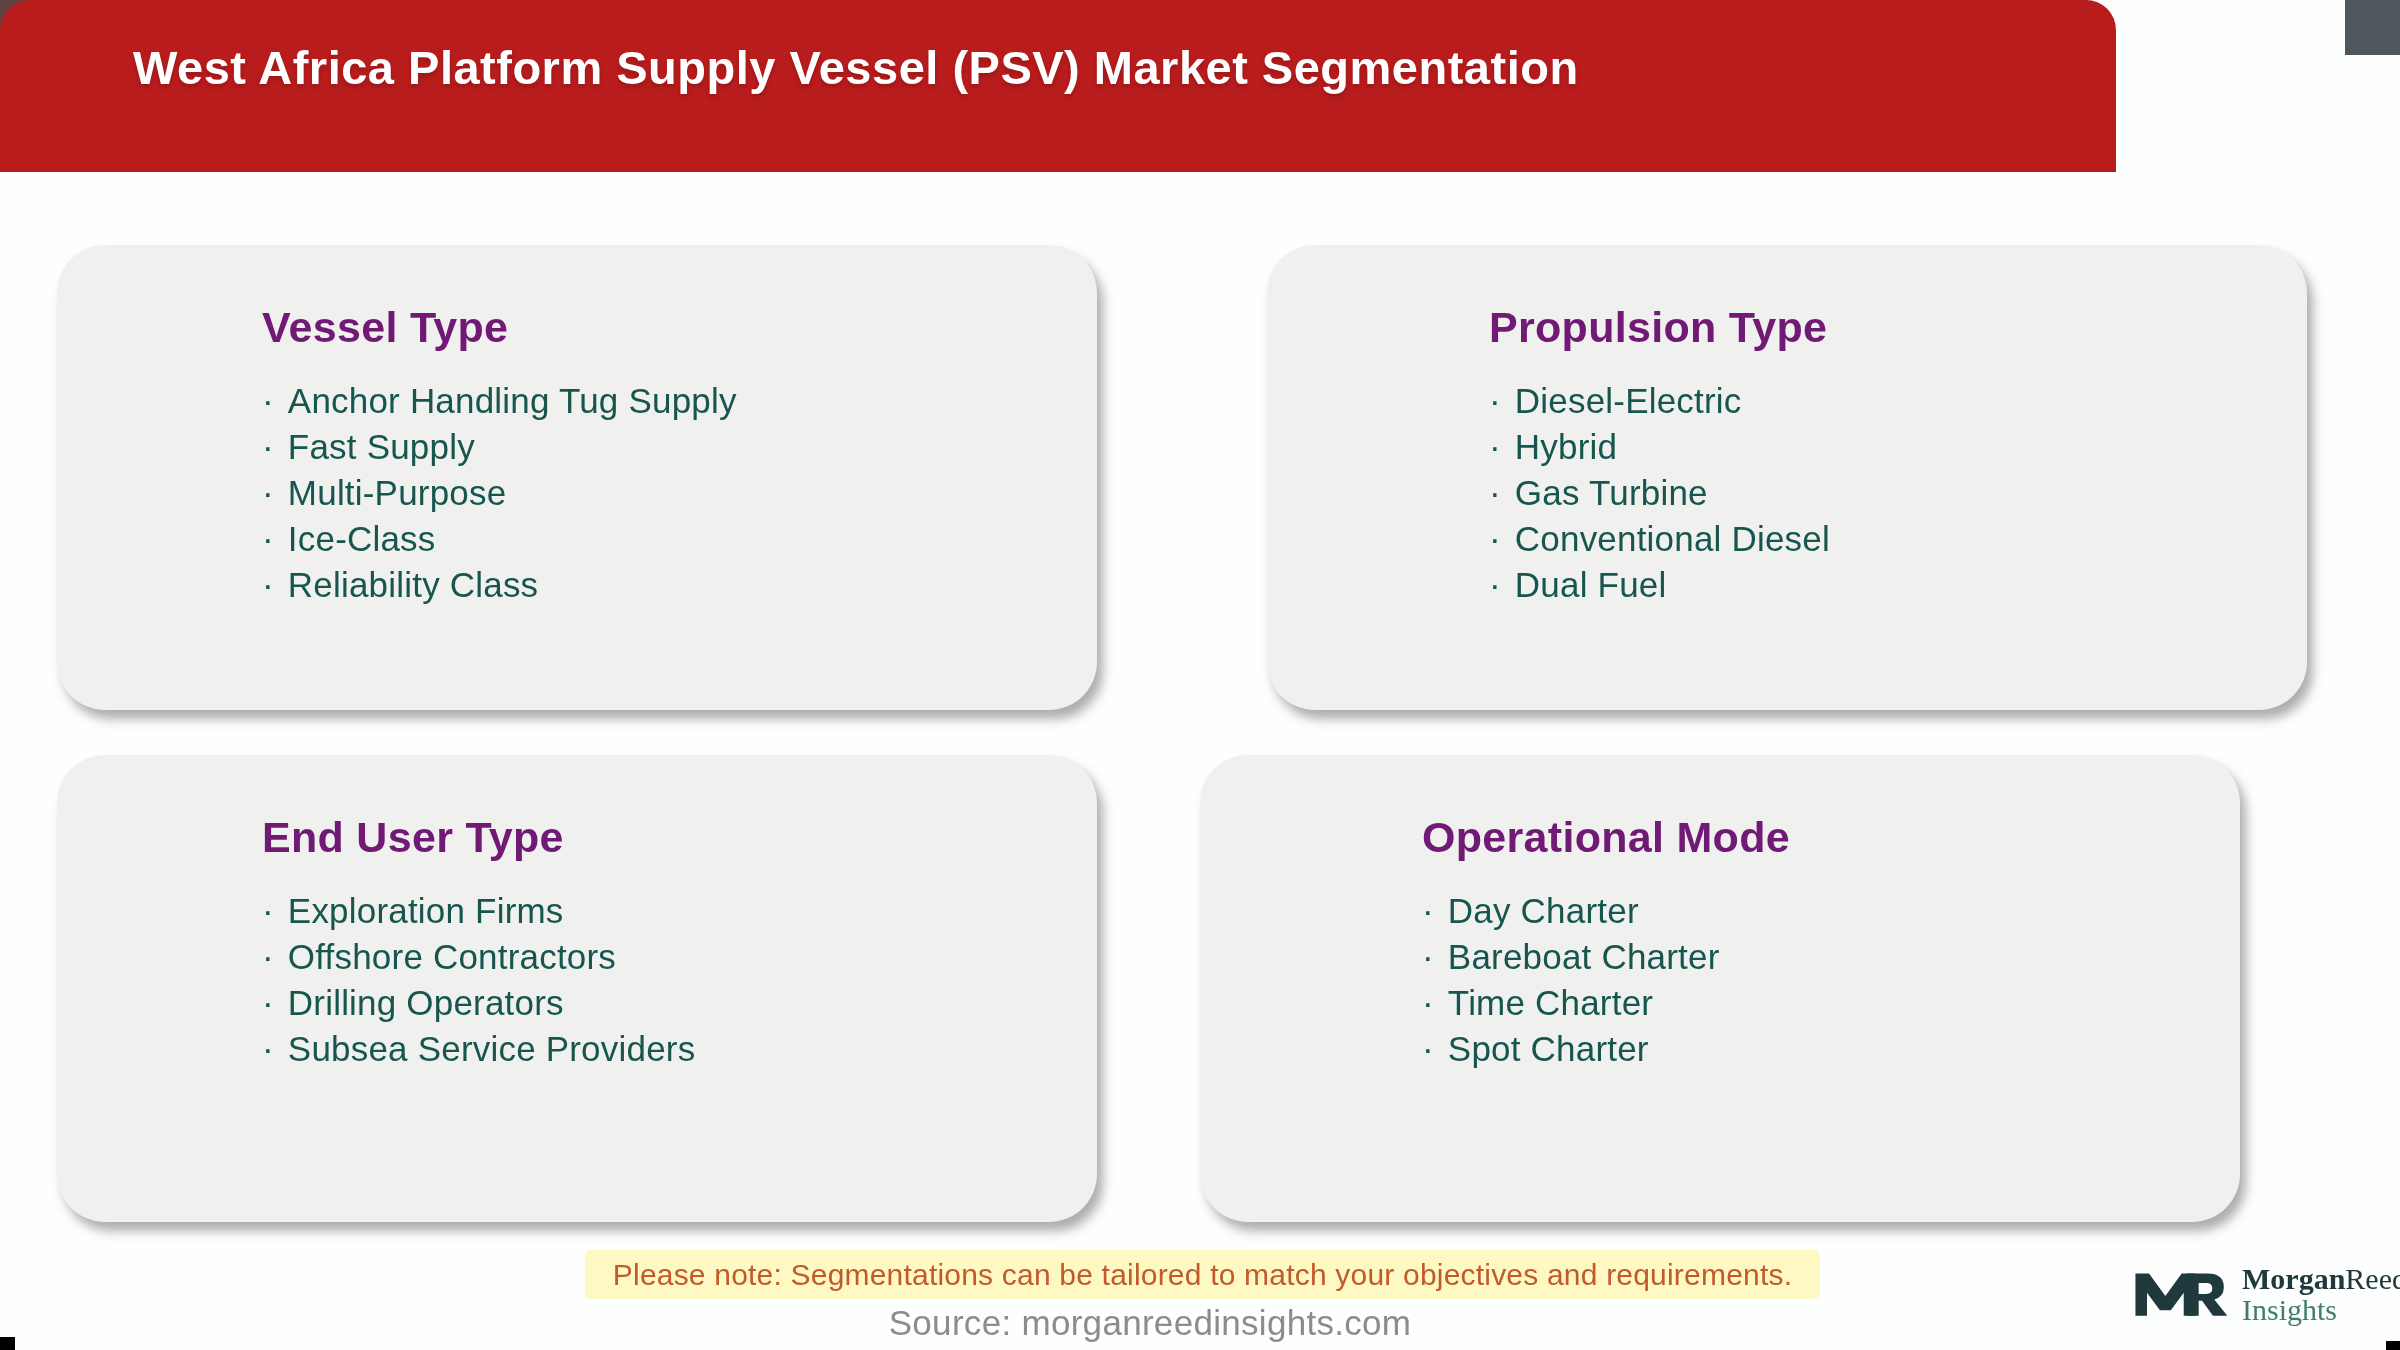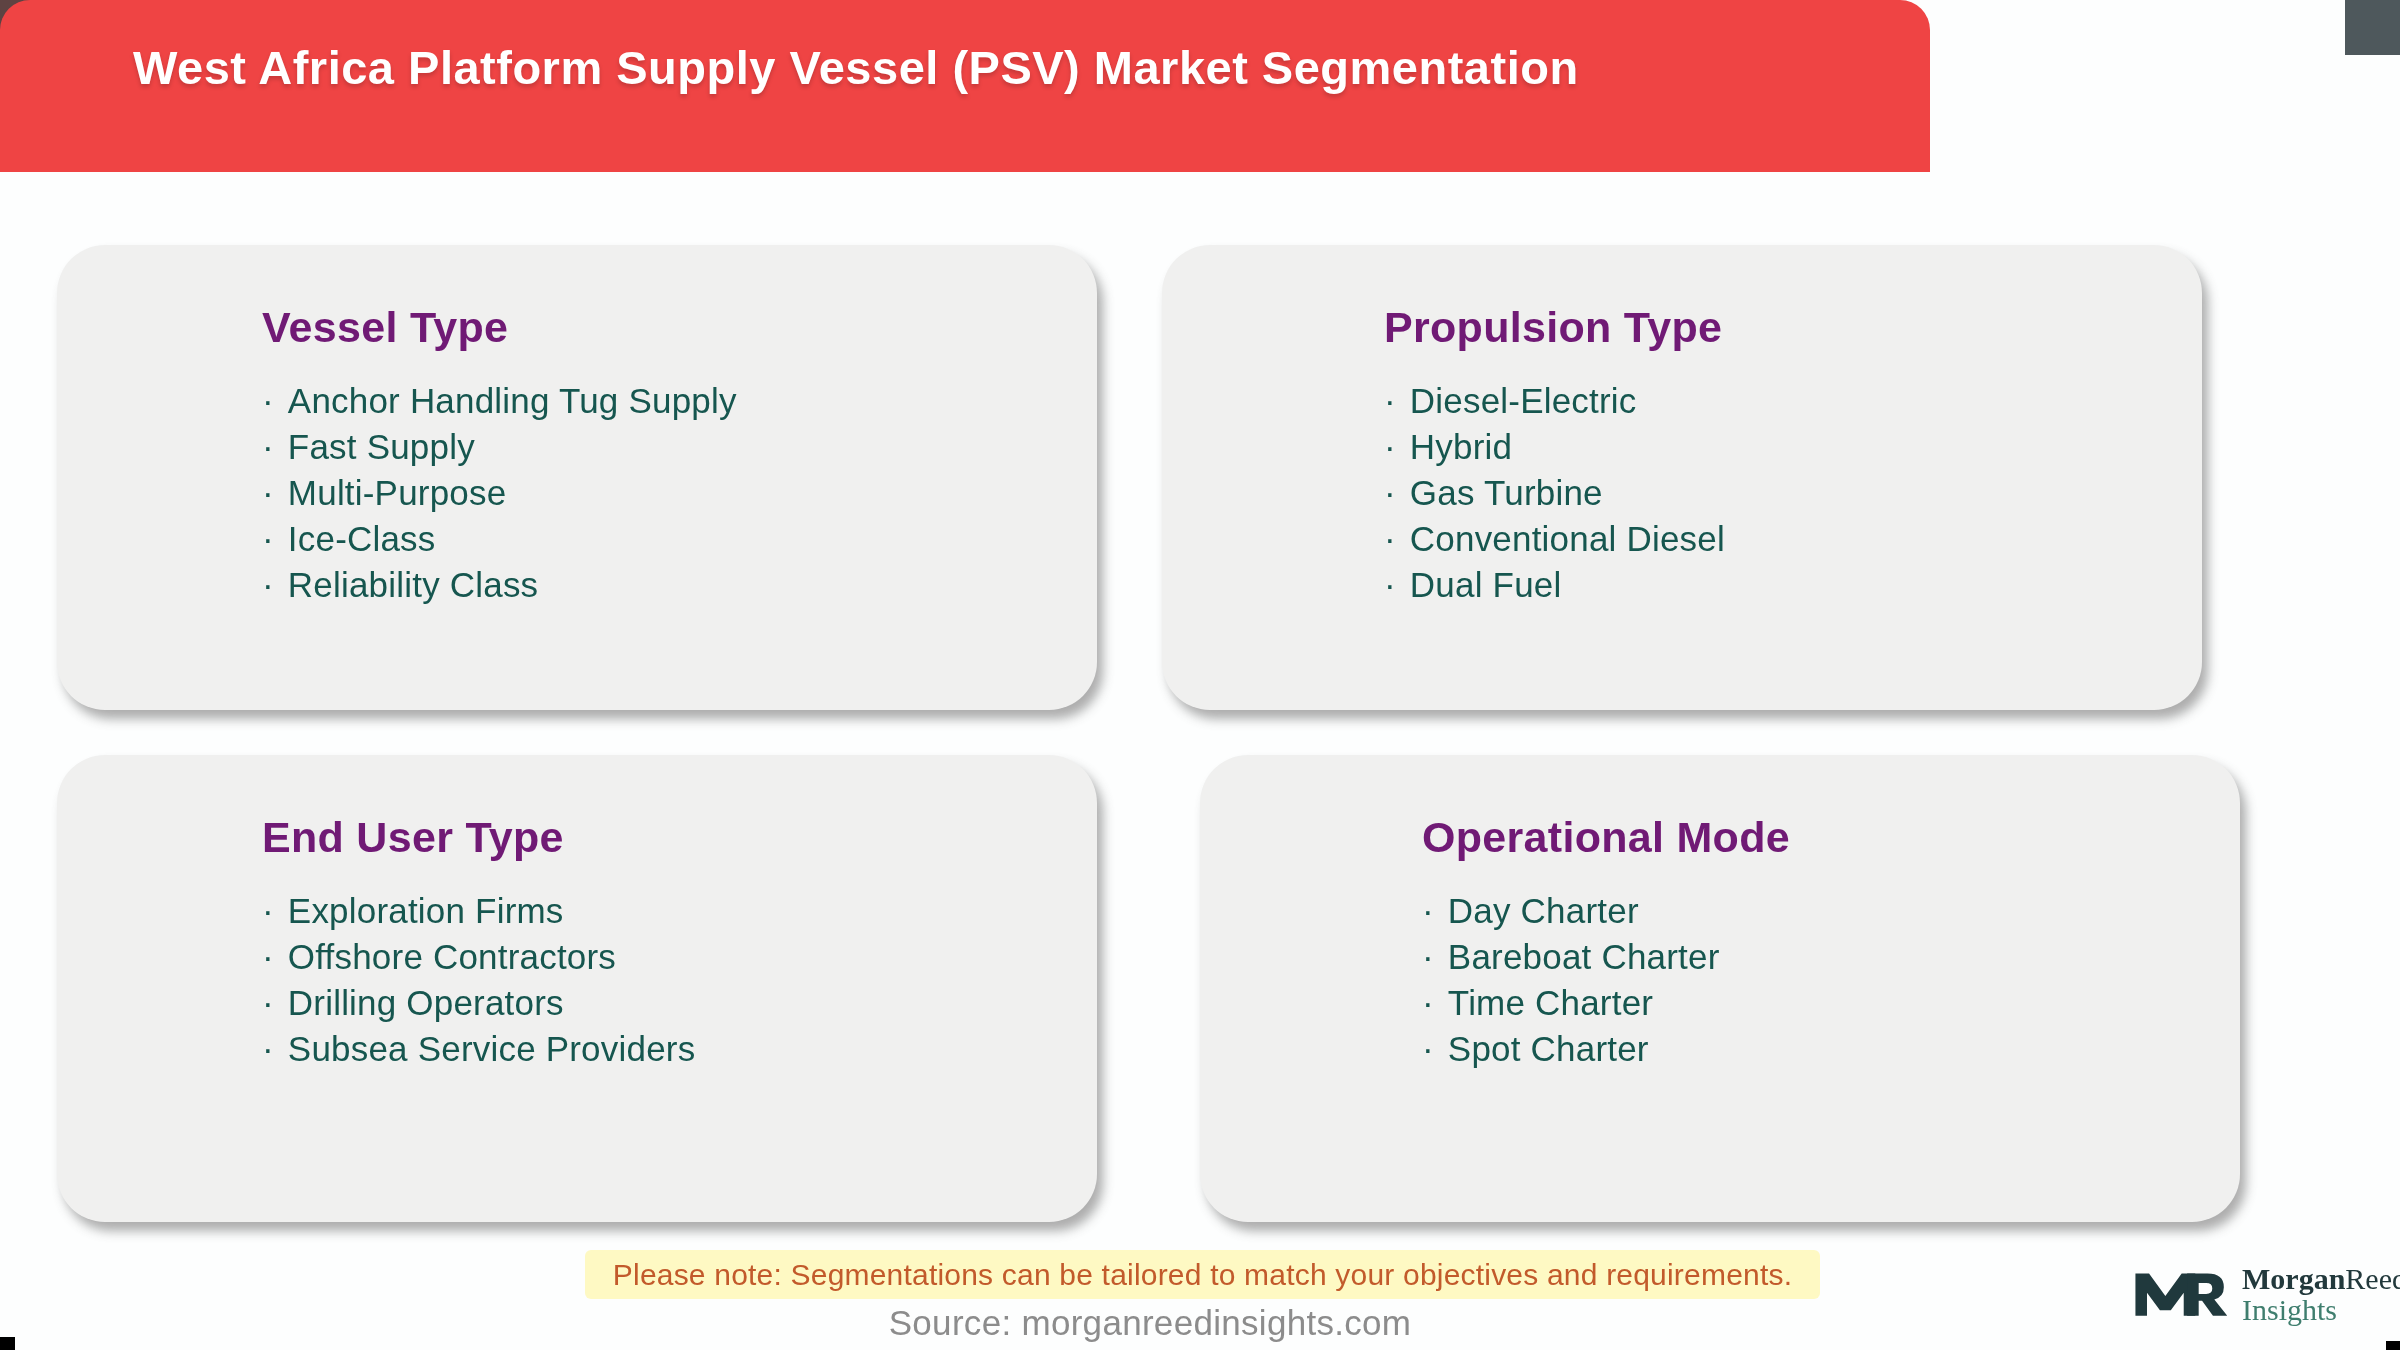--- a/index.html
+++ b/index.html
@@ -7,37 +7,37 @@
     position:relative;width:2400px;height:1350px;background:#fdfefe;
     font-family:"Liberation Sans",sans-serif;overflow:hidden;
   }
 
   
   .corner-underlay-left{position:absolute;left:0;top:0;width:55px;height:55px;background:#5e4342;}
   .corner-underlay-right{position:absolute;right:0;top:0;width:55px;height:55px;background:#4e585c;}
 
   
   .header{
-    position:absolute;left:0;top:0;width:1930px;height:172px;
-    background:#ef4444;border-radius:30px 30px 0 0;
+    position:absolute;left:0;top:0;width:2116px;height:172px;
+    background:#b91c1c;border-radius:30px 30px 0 0;
   }
   .header-title{
     position:absolute;left:133px;top:40px;
     font-size:47px;font-weight:bold;color:#ffffff;letter-spacing:.5px;
     text-shadow:0 3px 4px rgba(0,0,0,.18);
     white-space:nowrap;
   }
 
   
   .card{
     position:absolute;background:#f0f0ef;border-radius:48px;
     box-shadow:6px 9px 11px rgba(75,75,75,.45);
   }
   .card-vessel     {left:57px;  top:245px; width:1040px;height:465px;}
-  .card-propulsion {left:1162px;top:245px; width:1040px;height:465px;}
+  .card-propulsion {left:1267px;top:245px; width:1040px;height:465px;}
   .card-enduser    {left:57px;  top:755px; width:1040px;height:467px;}
   .card-operational{left:1200px;top:755px; width:1040px;height:467px;}
   .card-inner{position:absolute;top:58px;left:205px;right:36px;}
   .card-propulsion .card-inner,.card-operational .card-inner{left:222px;}
   .card-title{
     margin:0 0 26px 0;font-size:43px;font-weight:bold;color:#701a75;letter-spacing:.3px;
   }
   .item{
     display:flex;align-items:baseline;
     font-size:35px;line-height:46px;color:#16564f;letter-spacing:.2px;

